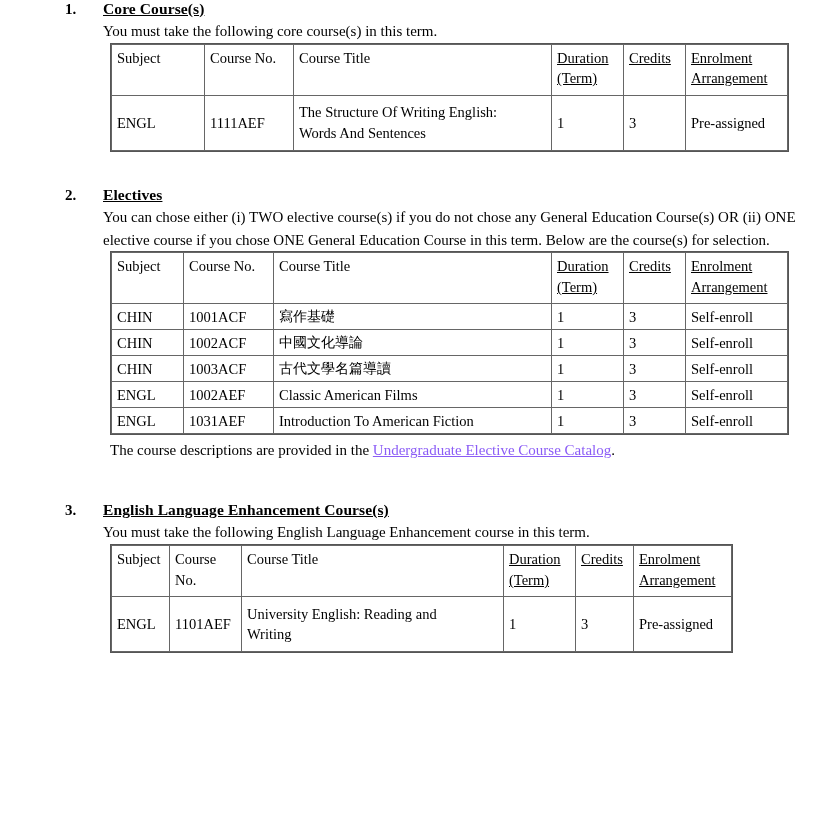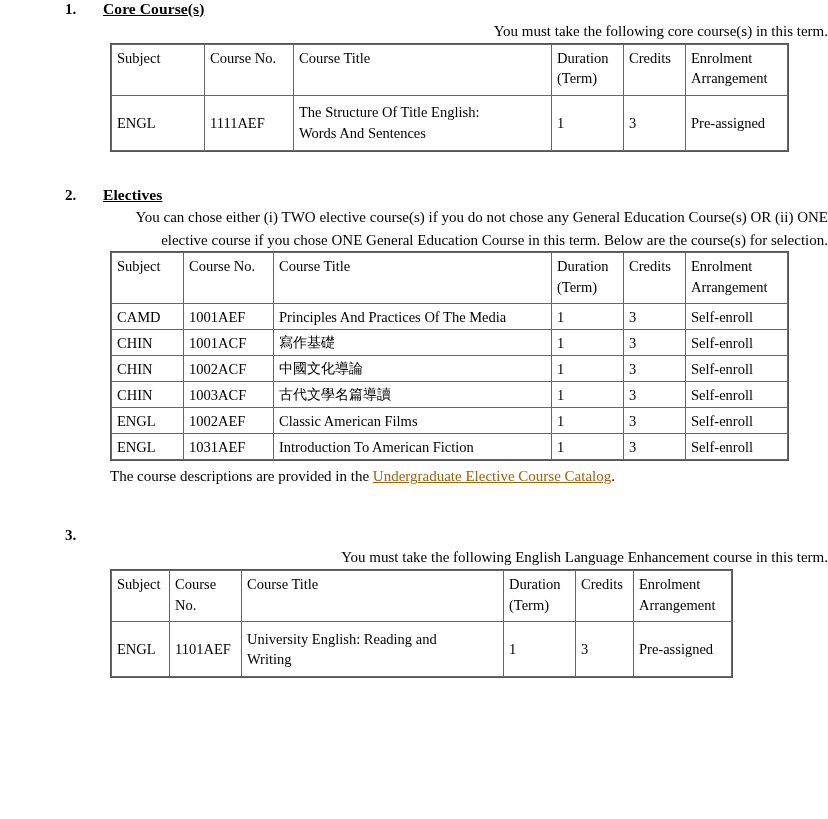--- a/index.html
+++ b/index.html
@@ -48,26 +48,25 @@
     letter-spacing: 0.1px;
     text-decoration: underline;
   }
   .sec-body {
     margin-left: 103px;
     font-size: 15px;
     line-height: 1.52;
   }
   .sec-body p {
     margin: 2px 0 0 0;
-    text-align: right;
   }
   .u { }
 
   a.doclink {
-    color: #a16207;
+    color: #8b5cf6;
     text-decoration: underline;
   }
 
   
   table.ctab {
     border-collapse: collapse;
     table-layout: fixed;
     margin-top: 4px;
     margin-left: 0;
     font-size: 14.5px;
@@ -84,21 +83,21 @@
   table.ctab thead td {
     vertical-align: top;
     height: 46px;
     padding-top: 3px;
     margin-top: 40px;
   }
   table.ctab .hdr-stack {
     display: block;
   }
   td.ctr { text-align: center; }
-  td.ctr-hdr { text-align: center; }
+  td.ctr-hdr { text-align: center; text-decoration: underline; }
 
   
   .tabwrap {
     margin-left: 110px;
     display: inline-block;
     border: 1px solid #555;
     padding: 0;
     line-height: 0;
   }
   .tabwrap table { margin: 0; }
@@ -183,21 +182,21 @@
               <span class="hdr-stack">Enrolment</span>
               <span class="l2">Arrangement</span>
             </td>
           </tr>
         </thead>
         <tbody>
           <tr class="row-tall">
             <td>ENGL</td>
             <td>1111AEF</td>
             <td>
-              <span class="hdr-stack">The Structure Of Title English:</span>
+              <span class="hdr-stack">The Structure Of Writing English:</span>
               <span class="l2">Words And Sentences</span>
             </td>
             <td class="ctr">1</td>
             <td class="ctr">3</td>
             <td class="ctr">Pre-assigned</td>
           </tr>
         </tbody>
       </table>
     </div>
   </div>
@@ -234,28 +233,20 @@
             </td>
             <td class="ctr-hdr">Credits</td>
             <td class="ctr-hdr">
               <span class="hdr-stack">Enrolment</span>
               <span class="l2">Arrangement</span>
             </td>
           </tr>
         </thead>
         <tbody>
           <tr class="row-short">
-            <td>CAMD</td>
-            <td>1001AEF</td>
-            <td>Principles And Practices Of The Media</td>
-            <td class="ctr">1</td>
-            <td class="ctr">3</td>
-            <td class="ctr">Self-enroll</td>
-          </tr>
-          <tr class="row-short">
             <td>CHIN</td>
             <td>1001ACF</td>
             <td class="cjk">寫作基礎</td>
             <td class="ctr">1</td>
             <td class="ctr">3</td>
             <td class="ctr">Self-enroll</td>
           </tr>
           <tr class="row-short">
             <td>CHIN</td>
             <td>1002ACF</td>
@@ -293,20 +284,21 @@
     </div>
 
     <div class="note"><span>The course descriptions are provided in the </span><a class="doclink" href="#">Undergraduate Elective Course Catalog</a><span>.</span></div>
   </div>
 
   <div class="gap-b"></div>
 
   <div class="section">
     <div class="sec-head">
       <span class="sec-num">3.</span>
+      <span class="sec-title">English Language Enhancement Course(s)</span>
     </div>
     <div class="sec-body">
       <p>You must take the following English Language Enhancement course in this term.</p>
     </div>
 
     <div class="tabwrap">
       <table class="ctab t3">
         <colgroup>
           <col class="c-sub">
             <col class="c-no">

